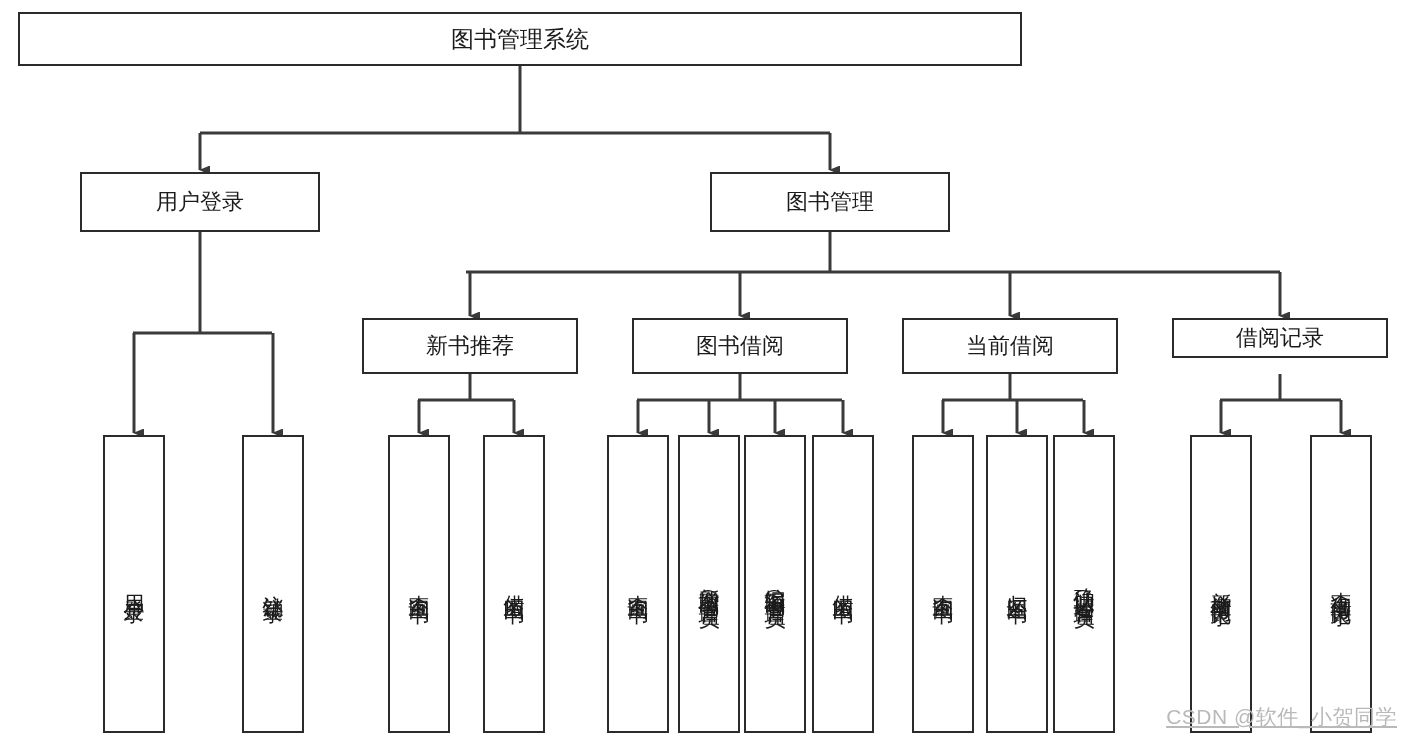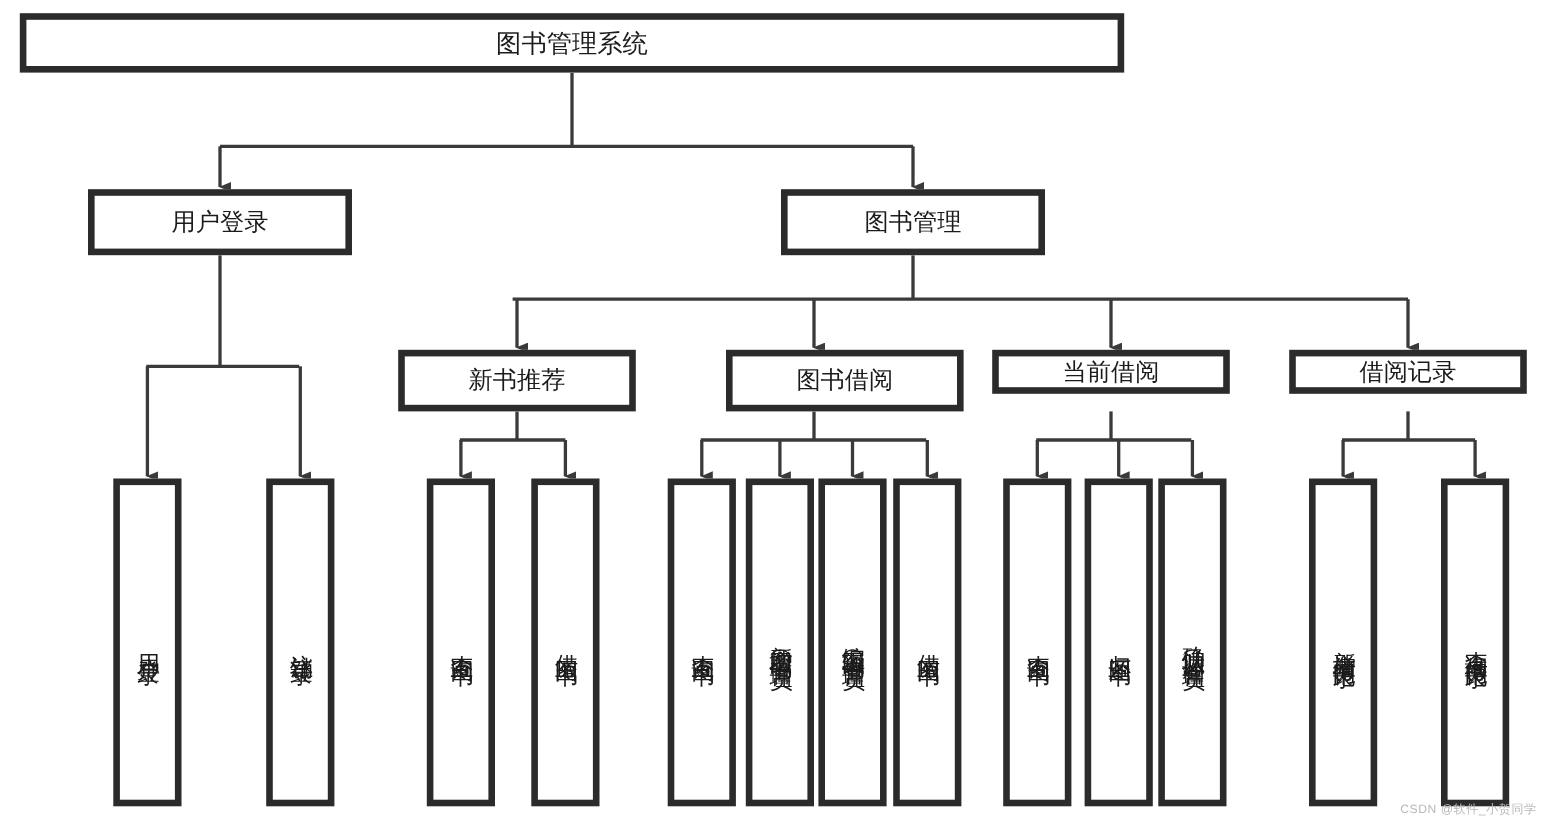--- a/index.html
+++ b/index.html
@@ -23,21 +23,21 @@
     left: 0;
     top: 0;
     width: 1405px;
     height: 747px;
     pointer-events: none;
   }
   .node {
     position: absolute;
     box-sizing: border-box;
     background: #ffffff;
-    border: 6px solid #701a75;
+    border: 2px solid #701a75;
     display: flex;
     align-items: center;
     justify-content: center;
     color: #1b1b1b;
   }
   .node.root {
     font-size: 23px;
   }
   .node.level2 {
     font-size: 22px;
@@ -57,25 +57,26 @@
     justify-content: center;
     text-align: center;
   }
   .node .label {
     display: block;
     white-space: nowrap;
   }
   .watermark {
     position: absolute;
     right: 8px;
-    bottom: 4px;
-    font-size: 11px;
+    bottom: 16px;
+    font-size: 21px;
     color: #b9b9b9;
     letter-spacing: 0.5px;
     white-space: nowrap;
+    text-decoration: underline;
   }
 </style>
 </head>
 <body>
 
 <div id="canvas">
   <svg id="edges" viewBox="0 0 1405 747" width="1405" height="747" xmlns="http://www.w3.org/2000/svg">
     <defs>
       <marker id="arrowhead" markerWidth="9" markerHeight="11" refX="4.5" refY="10" orient="auto" markerUnits="userSpaceOnUse">
         <polygon points="0,0 9,0 4.5,11" fill="#3a3a3a"></polygon>
@@ -124,24 +125,24 @@
       </div>
       <div class="node level2" style="left: 80px; top: 172px; width: 240px; height: 60px; border-color: rgb(43, 43, 43); background: rgb(255, 255, 255); color: rgb(27, 27, 27);">
         <span class="label">用户登录</span>
       </div>
       <div class="node level2" style="left: 710px; top: 172px; width: 240px; height: 60px; border-color: rgb(43, 43, 43); background: rgb(255, 255, 255); color: rgb(27, 27, 27);">
         <span class="label">图书管理</span>
       </div>
       <div class="node level3" style="left: 362px; top: 318px; width: 216px; height: 56px; border-color: rgb(43, 43, 43); background: rgb(255, 255, 255); color: rgb(27, 27, 27);">
         <span class="label">新书推荐</span>
       </div>
-      <div class="node level3" style="left: 660px; top: 318px; width: 216px; height: 56px; border-color: rgb(43, 43, 43); background: rgb(255, 255, 255); color: rgb(27, 27, 27);">
+      <div class="node level3" style="left: 632px; top: 318px; width: 216px; height: 56px; border-color: rgb(43, 43, 43); background: rgb(255, 255, 255); color: rgb(27, 27, 27);">
         <span class="label">图书借阅</span>
       </div>
-      <div class="node level3" style="left: 902px; top: 318px; width: 216px; height: 40px; border-color: rgb(43, 43, 43); background: rgb(255, 255, 255); color: rgb(27, 27, 27);">
+      <div class="node level3" style="left: 902px; top: 318px; width: 216px; height: 56px; border-color: rgb(43, 43, 43); background: rgb(255, 255, 255); color: rgb(27, 27, 27);">
         <span class="label">当前借阅</span>
       </div>
       <div class="node level3" style="left: 1172px; top: 318px; width: 216px; height: 40px; border-color: rgb(43, 43, 43); background: rgb(255, 255, 255); color: rgb(27, 27, 27);">
         <span class="label">借阅记录</span>
       </div>
       <div class="node leaf" style="left: 103px; top: 435px; width: 62px; height: 298px; border-color: rgb(43, 43, 43); background: rgb(255, 255, 255); color: rgb(27, 27, 27);">
         <span class="label">用户登录</span>
       </div>
       <div class="node leaf" style="left: 242px; top: 435px; width: 62px; height: 298px; border-color: rgb(43, 43, 43); background: rgb(255, 255, 255); color: rgb(27, 27, 27);">
         <span class="label">注销登录</span>

